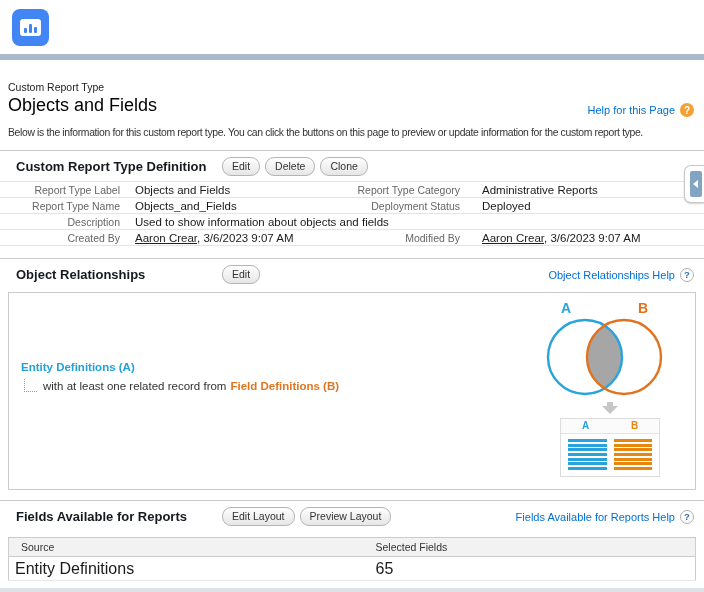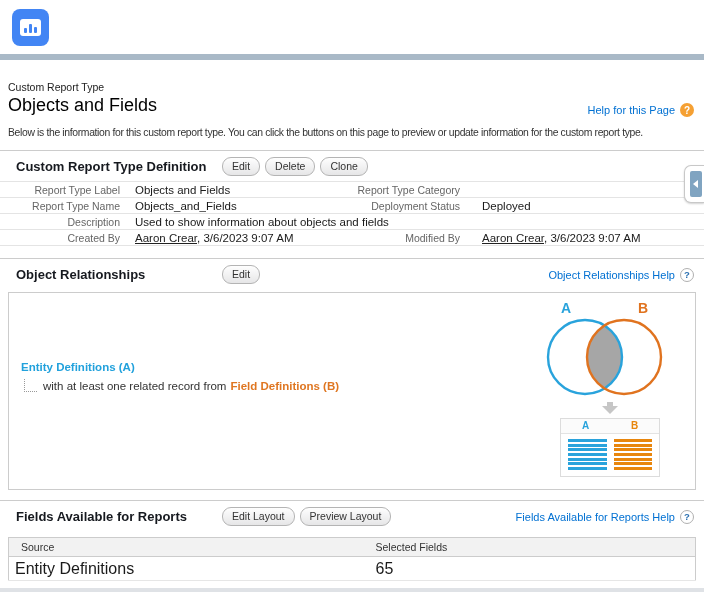--- a/index.html
+++ b/index.html
@@ -131,20 +131,21 @@
         <button class="sf-btn">Edit</button>
         <button class="sf-btn">Delete</button>
         <button class="sf-btn">Clone</button>
       </div>
     </div>
     <div class="detail-grid">
       <div class="d-row">
         <div class="d-label">Report Type Label</div>
         <div class="d-value">Objects and Fields</div>
         <div class="d-label">Report Type Category</div>
+        <div class="d-value rcol">Administrative Reports</div>
       </div>
       <div class="d-row">
         <div class="d-label">Report Type Name</div>
         <div class="d-value">Objects_and_Fields</div>
         <div class="d-label">Deployment Status</div>
         <div class="d-value rcol">Deployed</div>
       </div>
       <div class="d-row">
         <div class="d-label">Description</div>
         <div class="d-value span-desc">Used to show information about objects and fields</div>

